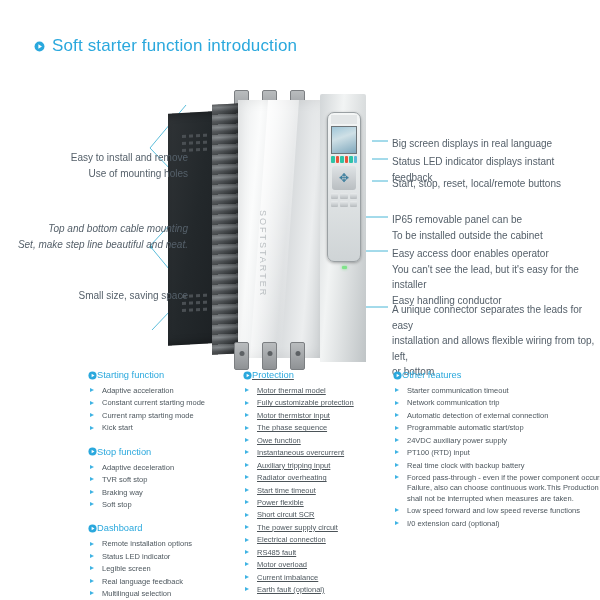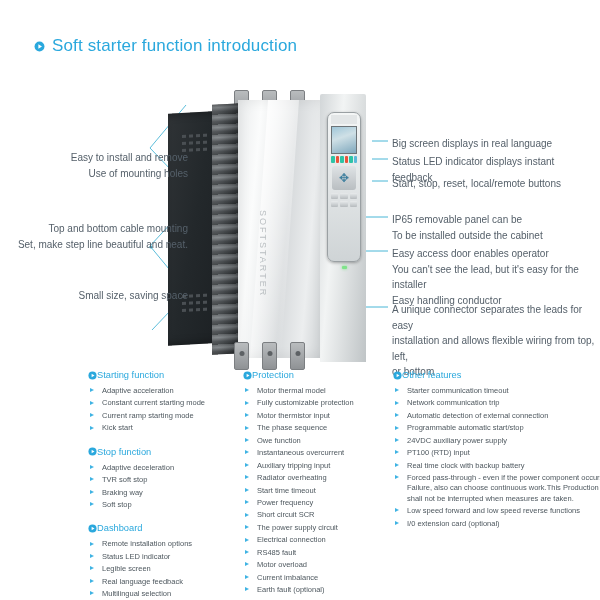--- a/index.html
+++ b/index.html
@@ -114,21 +114,21 @@
 
   
   .callout{position:absolute;font-size:10px;line-height:1.55;color:#55606a;}
   .callout.left{text-align:right;}
   .callout.right{text-align:left;}
 
   
   .cols{position:absolute;left:88px;top:370px;width:500px;}
   .col{position:absolute;top:0;}
   .col-1{left:0;width:150px;}
-  .col-2{left:155px;width:150px;}
+  .col-2{left:155px;width:150px;text-decoration:underline;}
   .col-3{left:305px;width:215px;}
 
   .grp-head{display:flex;align-items:center;margin:0 0 6px 0;}
   .grp-head.spaced{margin-top:13px;}
   .grp-bullet{width:9px;height:9px;flex:0 0 auto;}
   .grp-title{font-size:9.3px;color:#2aa8dd;white-space:nowrap;}
 
   ul.items{list-style:none;margin:0;padding:0;}
   ul.items li{
     position:relative;padding-left:14px;margin-bottom:2.1px;
@@ -236,21 +236,21 @@
       </div>
     <div class="tab" style="left:140px;top:252px;width:13px;height:26px;">
         <span class="hole" style="top:8px;"></span>
       </div>
   </div>
 
   <div class="callout left" style="left:20px;top:150px;width:168px;">
     <div>Easy to install and remove</div>
     <div>Use of mounting holes</div>
   </div>
-  <div class="callout left" style="left:10px;top:221px;width:178px;">
+  <div class="callout left" style="left:10px;top:221px;width:178px;font-style:italic;">
     <div>Top and bottom cable mounting</div>
     <div>Set, make step line beautiful and neat.</div>
   </div>
   <div class="callout left" style="left:20px;top:288px;width:168px;text-align:right;">
     <div>Small size, saving space</div>
   </div>
 
   <div class="callout right" style="left:392px;top:136px;width:200px;">
     <div>Big screen displays in real language</div>
   </div>
@@ -333,21 +333,21 @@
       <ul class="items">
         <li>Motor thermal model</li>
         <li>Fully customizable protection</li>
         <li>Motor thermistor input</li>
         <li>The phase sequence</li>
         <li>Owe function</li>
         <li>Instantaneous overcurrent</li>
         <li>Auxiliary tripping input</li>
         <li>Radiator overheating</li>
         <li>Start time timeout</li>
-        <li>Power frequency</li>
+        <li>Power flexible</li>
         <li>Short circuit SCR</li>
         <li>The power supply circuit</li>
         <li>Electrical connection</li>
         <li>RS485 fault</li>
         <li>Motor overload</li>
         <li>Current imbalance</li>
         <li>Earth fault (optional)</li>
       </ul>
     </div>
 

